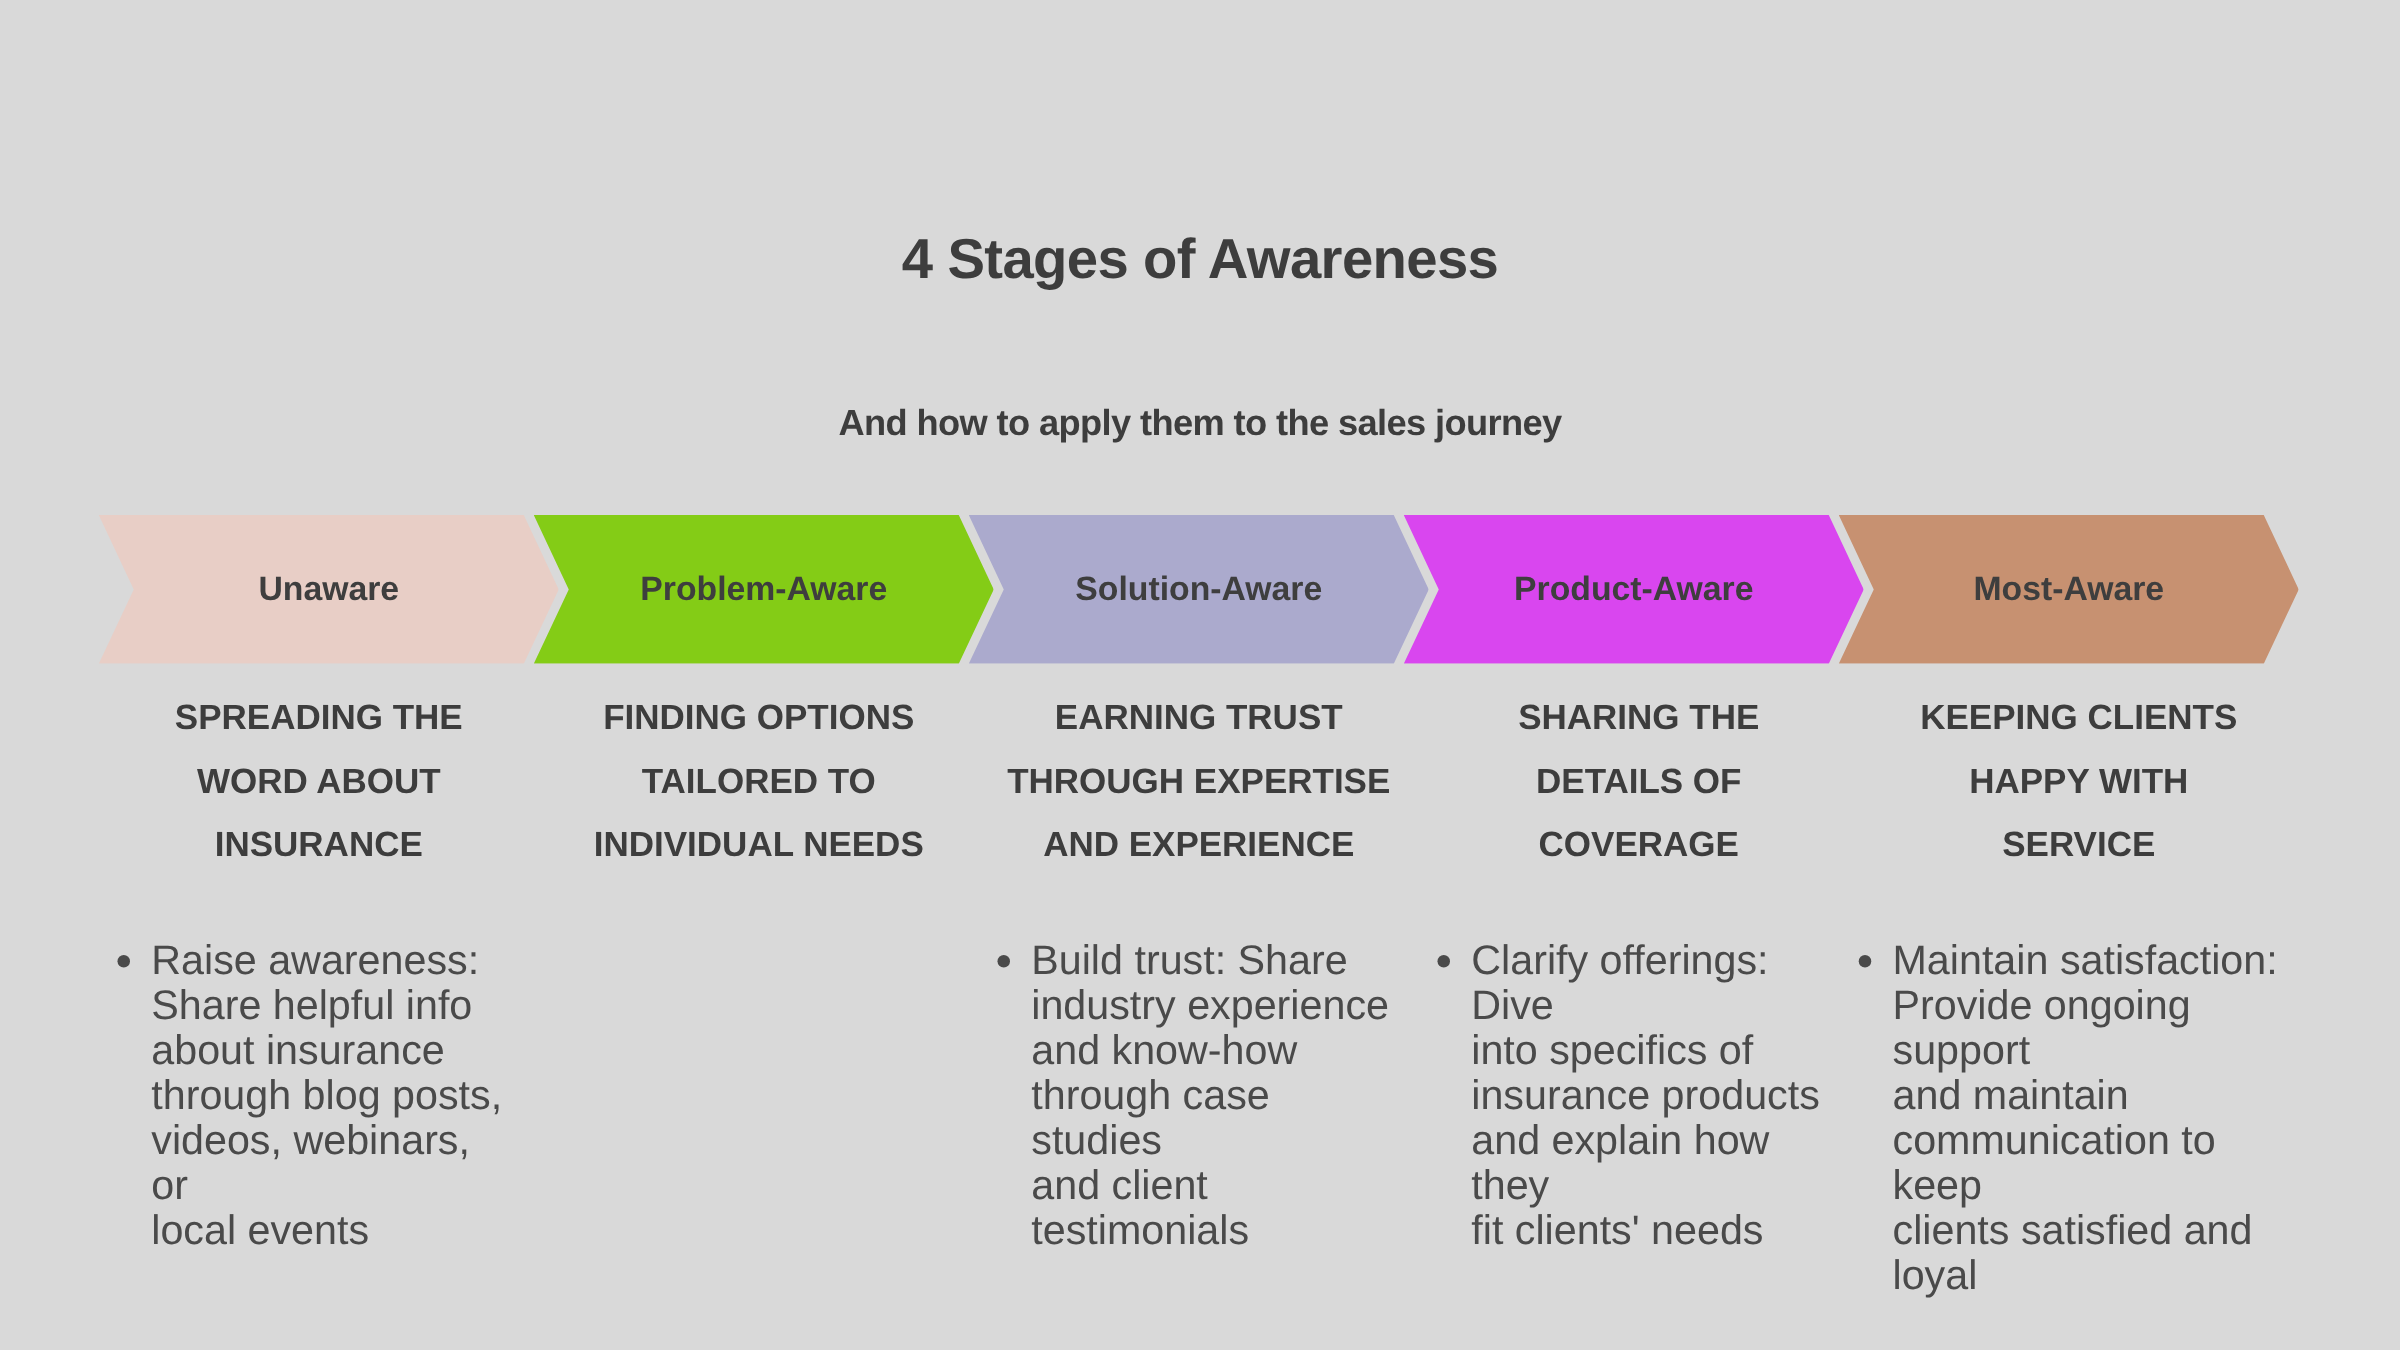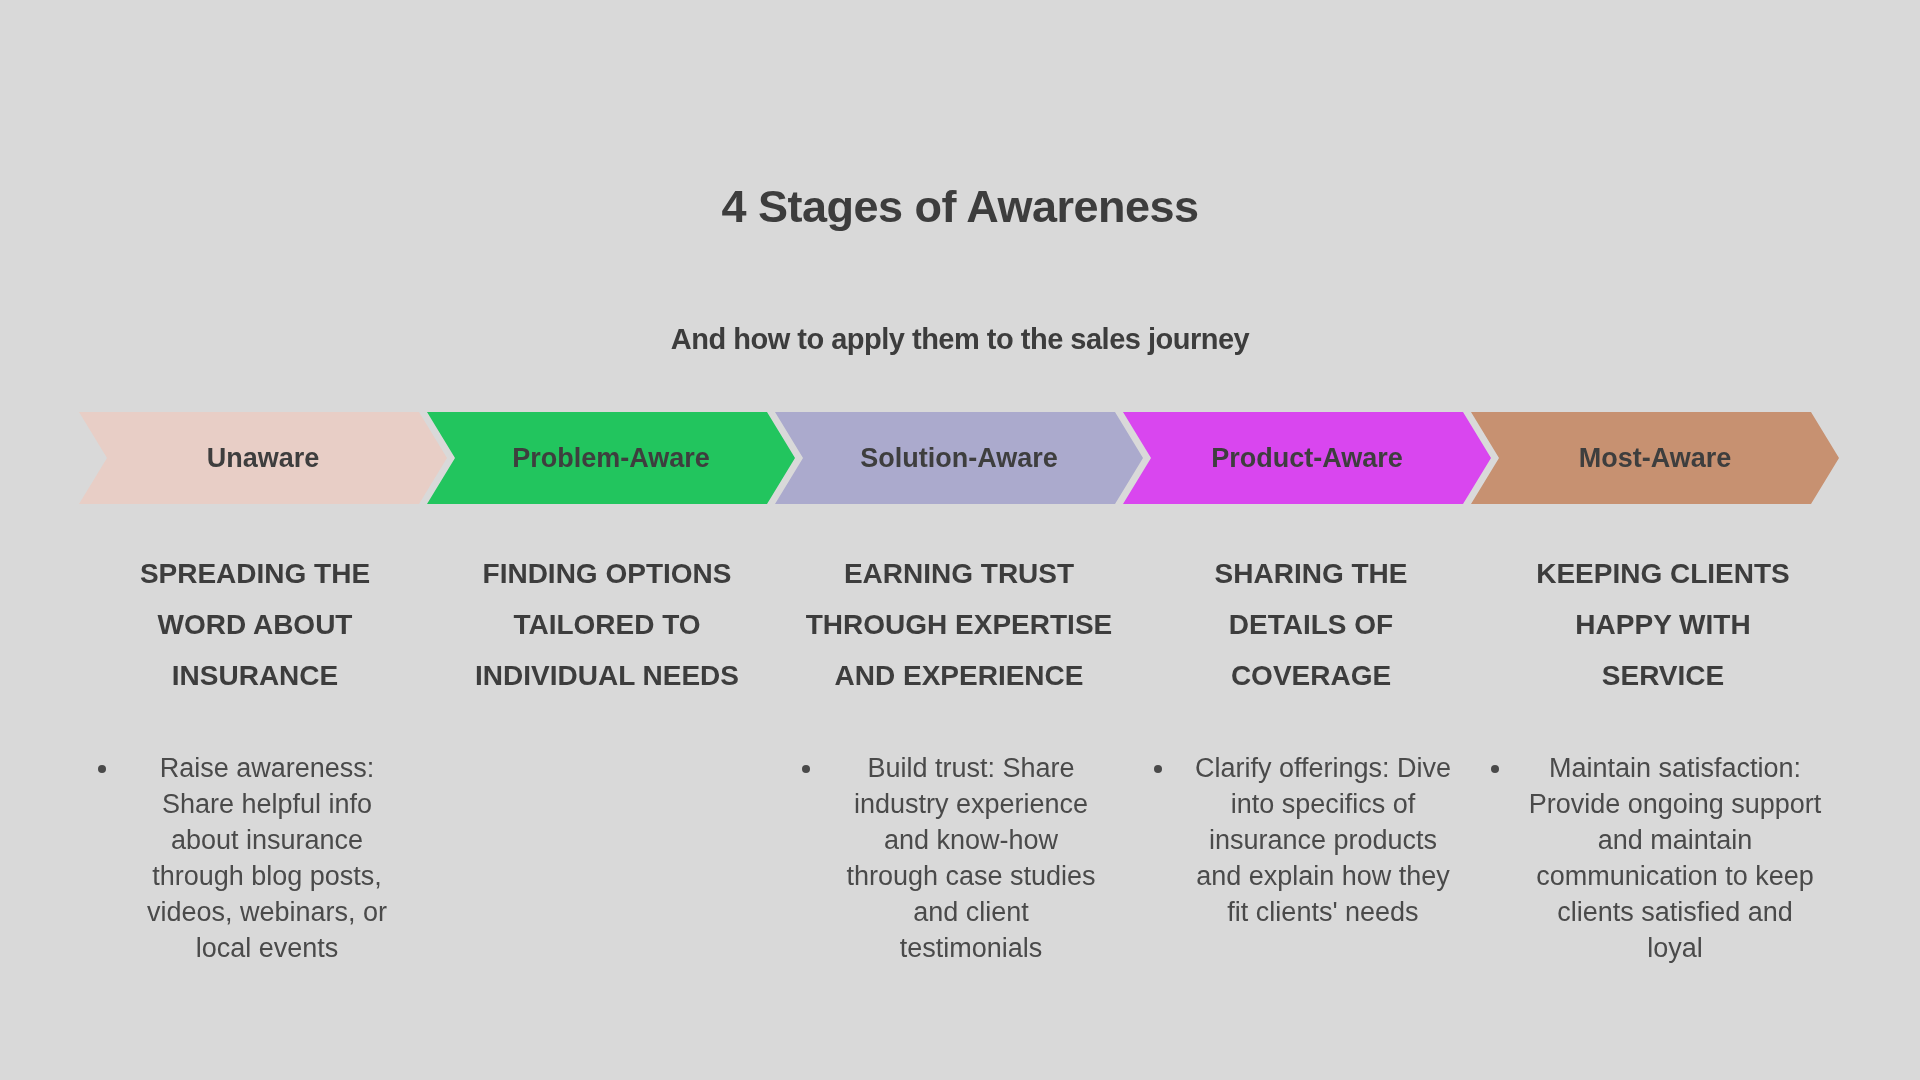--- a/index.html
+++ b/index.html
@@ -41,21 +41,21 @@
     color: #3d3d3d;
     letter-spacing: -0.5px;
   }
 
   
   .chevron-row {
     position: absolute;
     top: 412px;
     left: 79px;
     width: 1760px;
-    height: 92px;
+    height: 119px;
     display: flex;
   }
   .chevron {
     flex: 1 1 0;
     height: 100%;
     display: flex;
     align-items: center;
     justify-content: center;
     clip-path: polygon(0% 0%, calc(100% - 28px) 0%, 100% 50%, calc(100% - 28px) 100%, 0% 100%, 28px 50%);
   }
@@ -96,40 +96,40 @@
     margin: 49px 0 0 0;
     padding-left: 24px;
     width: 292px;
     box-sizing: content-box;
   }
   .col:nth-child(5) .bullet-list {
     width: 322px;
   }
   .bullet-list li {
     list-style: disc outside;
-    font-size: 27px;
+    font-size: 33px;
     line-height: 36px;
     color: #4a4a4a;
     white-space: pre-line;
-    text-align: center;
+    text-align: left;
   }
 </style>
 </head>
 <body>
 
 <div class="canvas">
 
   <div class="title">4 Stages of Awareness</div>
   <div class="subtitle">And how to apply them to the sales journey</div>
 
   <div class="chevron-row">
     <div class="chevron" style="background: rgb(232, 206, 198);">
       <span class="stage-label">Unaware</span>
     </div>
-    <div class="chevron" style="background: #22c55e;">
+    <div class="chevron" style="background: #84cc16;">
       <span class="stage-label">Problem-Aware</span>
     </div>
     <div class="chevron" style="background: rgb(171, 170, 205);">
       <span class="stage-label">Solution-Aware</span>
     </div>
     <div class="chevron" style="background: #d946ef;">
       <span class="stage-label">Product-Aware</span>
     </div>
     <div class="chevron" style="background: rgb(199, 145, 113);">
       <span class="stage-label">Most-Aware</span>

